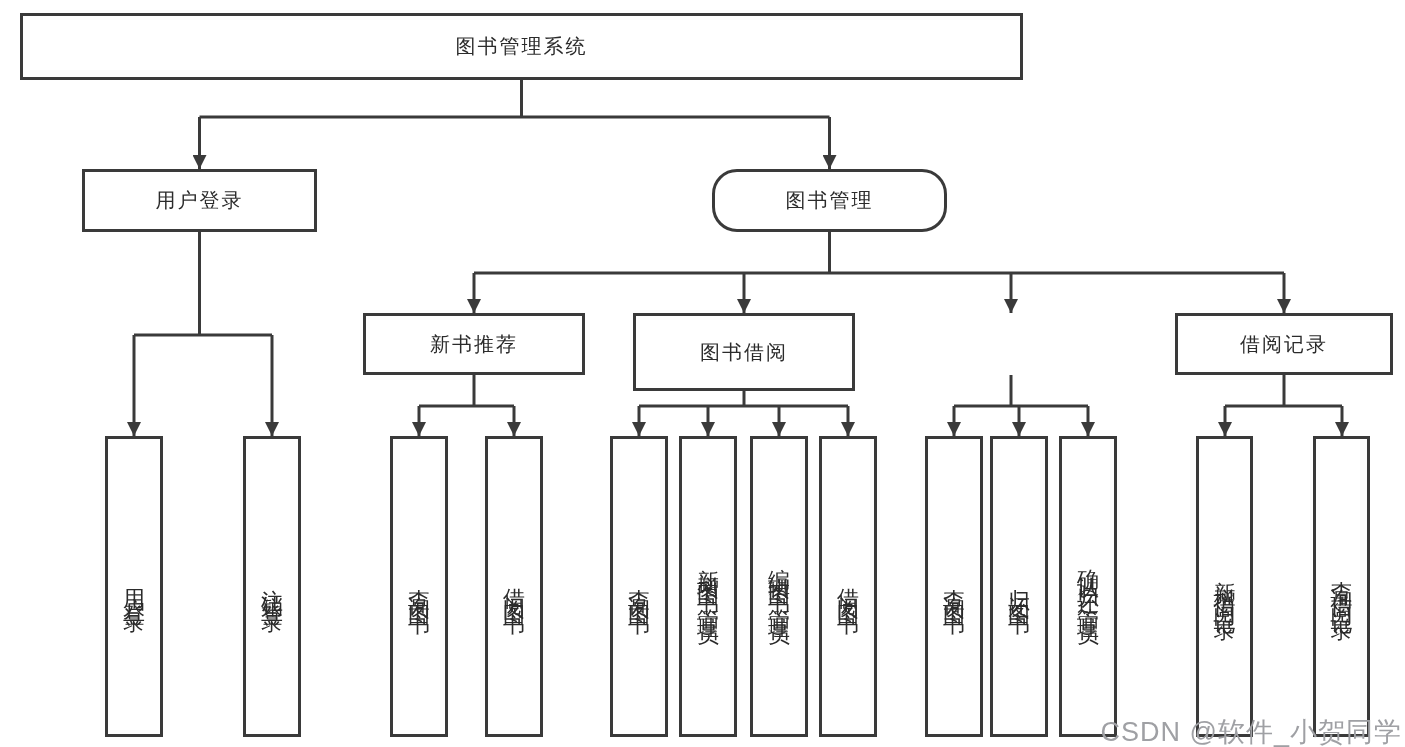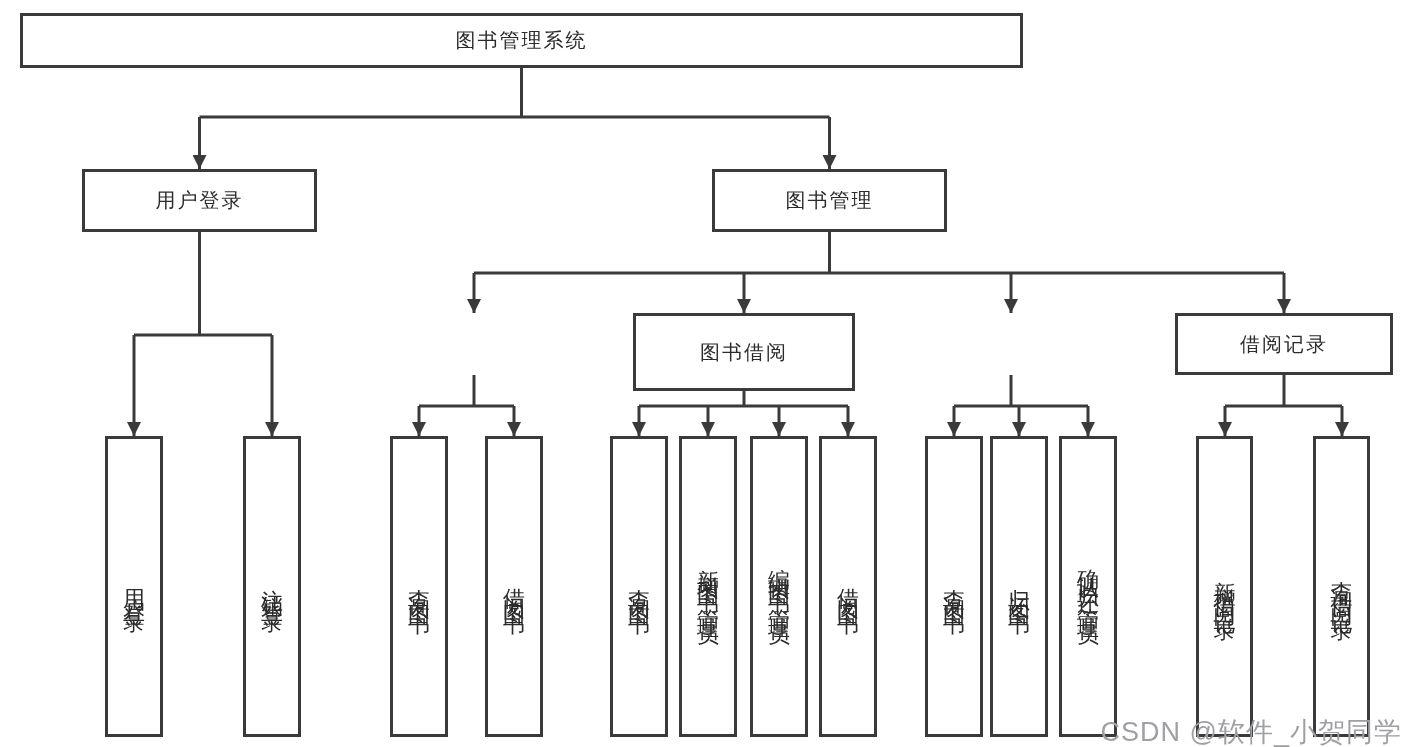--- a/index.html
+++ b/index.html
@@ -14,21 +14,21 @@
   .connectors{position:absolute;left:0;top:0;width:1405px;height:747px;z-index:1;}
   .connectors path{stroke:var(--line);stroke-width:3;fill:none;}
   .connectors marker path{fill:var(--line);stroke:none;}
   .node{
     position:absolute; box-sizing:border-box; background:#fff;
     border:3px solid var(--line); z-index:2;
     display:flex; align-items:center; justify-content:center;
     font-size:20px; letter-spacing:2px; color:var(--text);
   }
   .hbox{height:63px;}
-  .root{height:55px;}
+  .root{height:67px;}
   .vbox{
     width:58px; height:301px; font-size:22px; letter-spacing:8px;
     writing-mode:vertical-rl; text-orientation:mixed; line-height:1;
   }
   .watermark{
     position:absolute; top:714px; right:3px; z-index:5;
     font-size:27px; letter-spacing:1px; color:var(--watermark); white-space:nowrap;
   }
 </style>
 </head>
@@ -80,22 +80,23 @@
 
     <path d="M1284,375 V406"></path>
     <path d="M1225,406 H1342"></path>
     <path d="M1225,406 V436" marker-end="url(#ah)"></path>
     <path d="M1342,406 V436" marker-end="url(#ah)"></path>
   </svg>
 
   <div class="node root" style="left:20px;top:13px;width:1003px;">图书管理系统</div>
 
   <div class="node hbox" style="left:82px;top:169px;width:235px;">用户登录</div>
-  <div class="node hbox" style="left:712px;top:169px;width:235px;">图书管理</div>
+  <div class="node hbox" style="left:712px;top:169px;width:235px;border-radius:25px;">图书管理</div>
 
+  <div class="node hbox" style="left:363px;top:313px;width:222px;height:62px;">新书推荐</div>
   <div class="node hbox" style="left:633px;top:313px;width:222px;height:78px;">图书借阅</div>
   <div class="node hbox" style="left:1175px;top:313px;width:218px;height:62px;">借阅记录</div>
 
   <div class="node vbox" style="left:105px;top:436px;">用户登录</div>
   <div class="node vbox" style="left:243px;top:436px;">注销登录</div>
 
   <div class="node vbox" style="left:390px;top:436px;">查询图书</div>
   <div class="node vbox" style="left:485px;top:436px;">借阅图书</div>
 
   <div class="node vbox" style="left:610px;top:436px;">查询图书</div>

